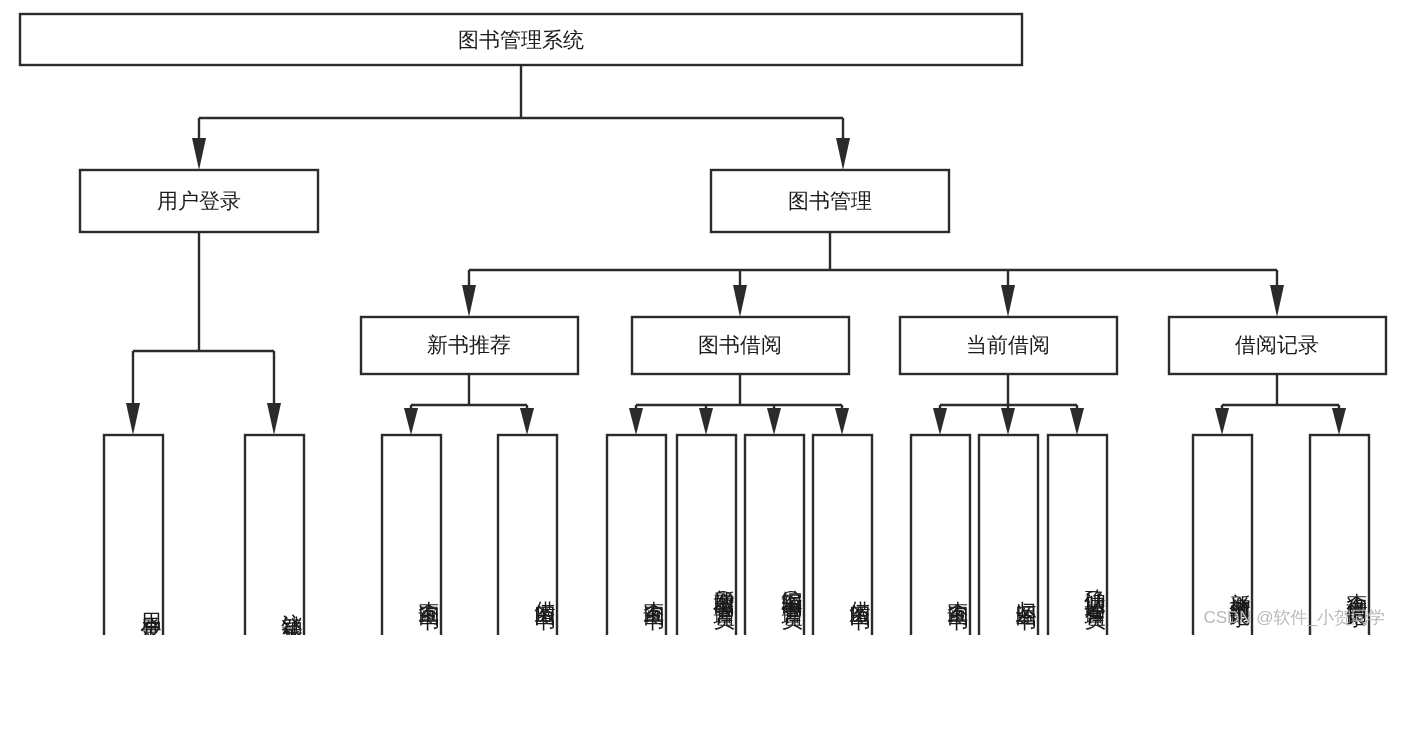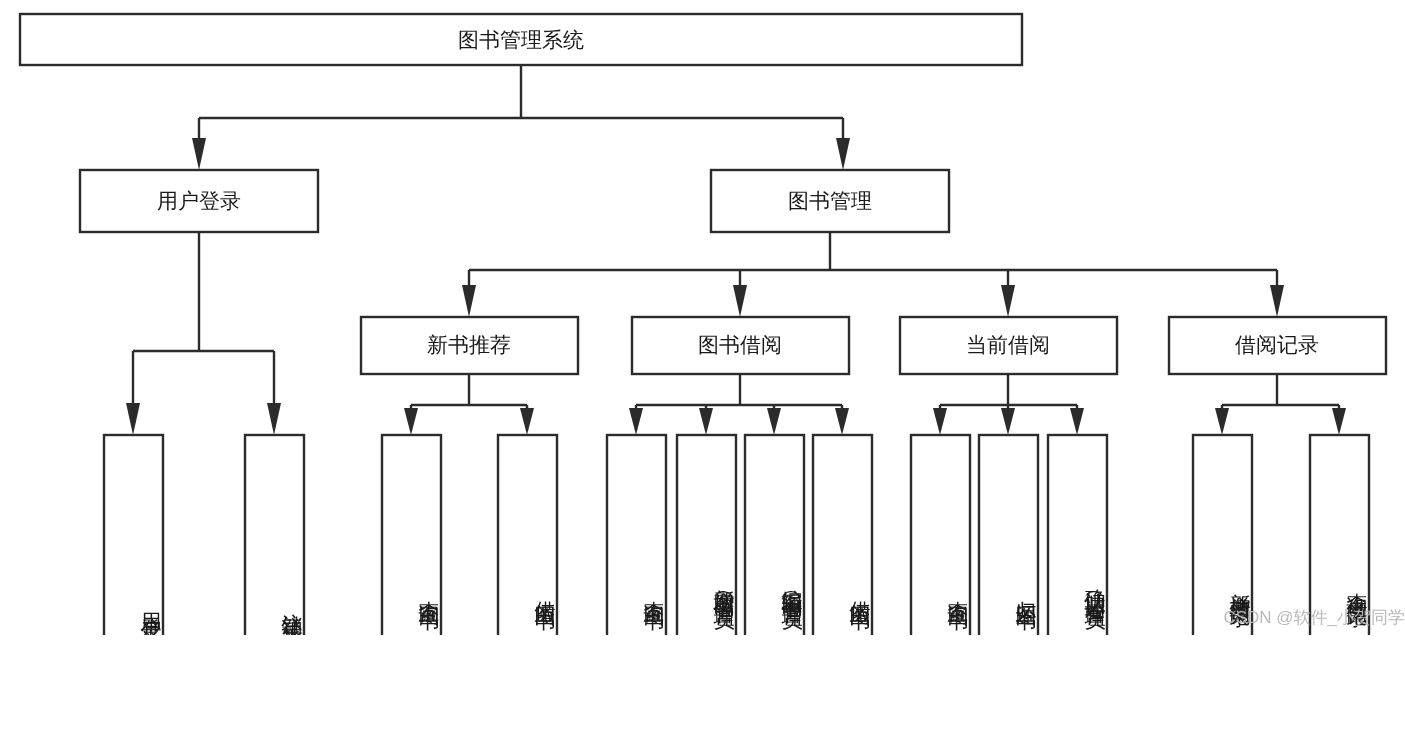--- a/index.html
+++ b/index.html
@@ -43,21 +43,21 @@
   }
   .node-label {
     fill: #1a1a1a;
     font-family: "Liberation Sans", "DejaVu Sans", sans-serif;
     font-size: 21px;
     text-anchor: middle;
     dominant-baseline: middle;
   }
   .watermark {
     position: absolute;
-    right: 0;
+    right: 20px;
     bottom: 6px;
     font-family: "Liberation Sans", "DejaVu Sans", sans-serif;
     font-size: 17px;
     color: #b9b9b9;
     white-space: nowrap;
     user-select: none;
   }
   .vtext {
     position: absolute;
     writing-mode: vertical-rl;

